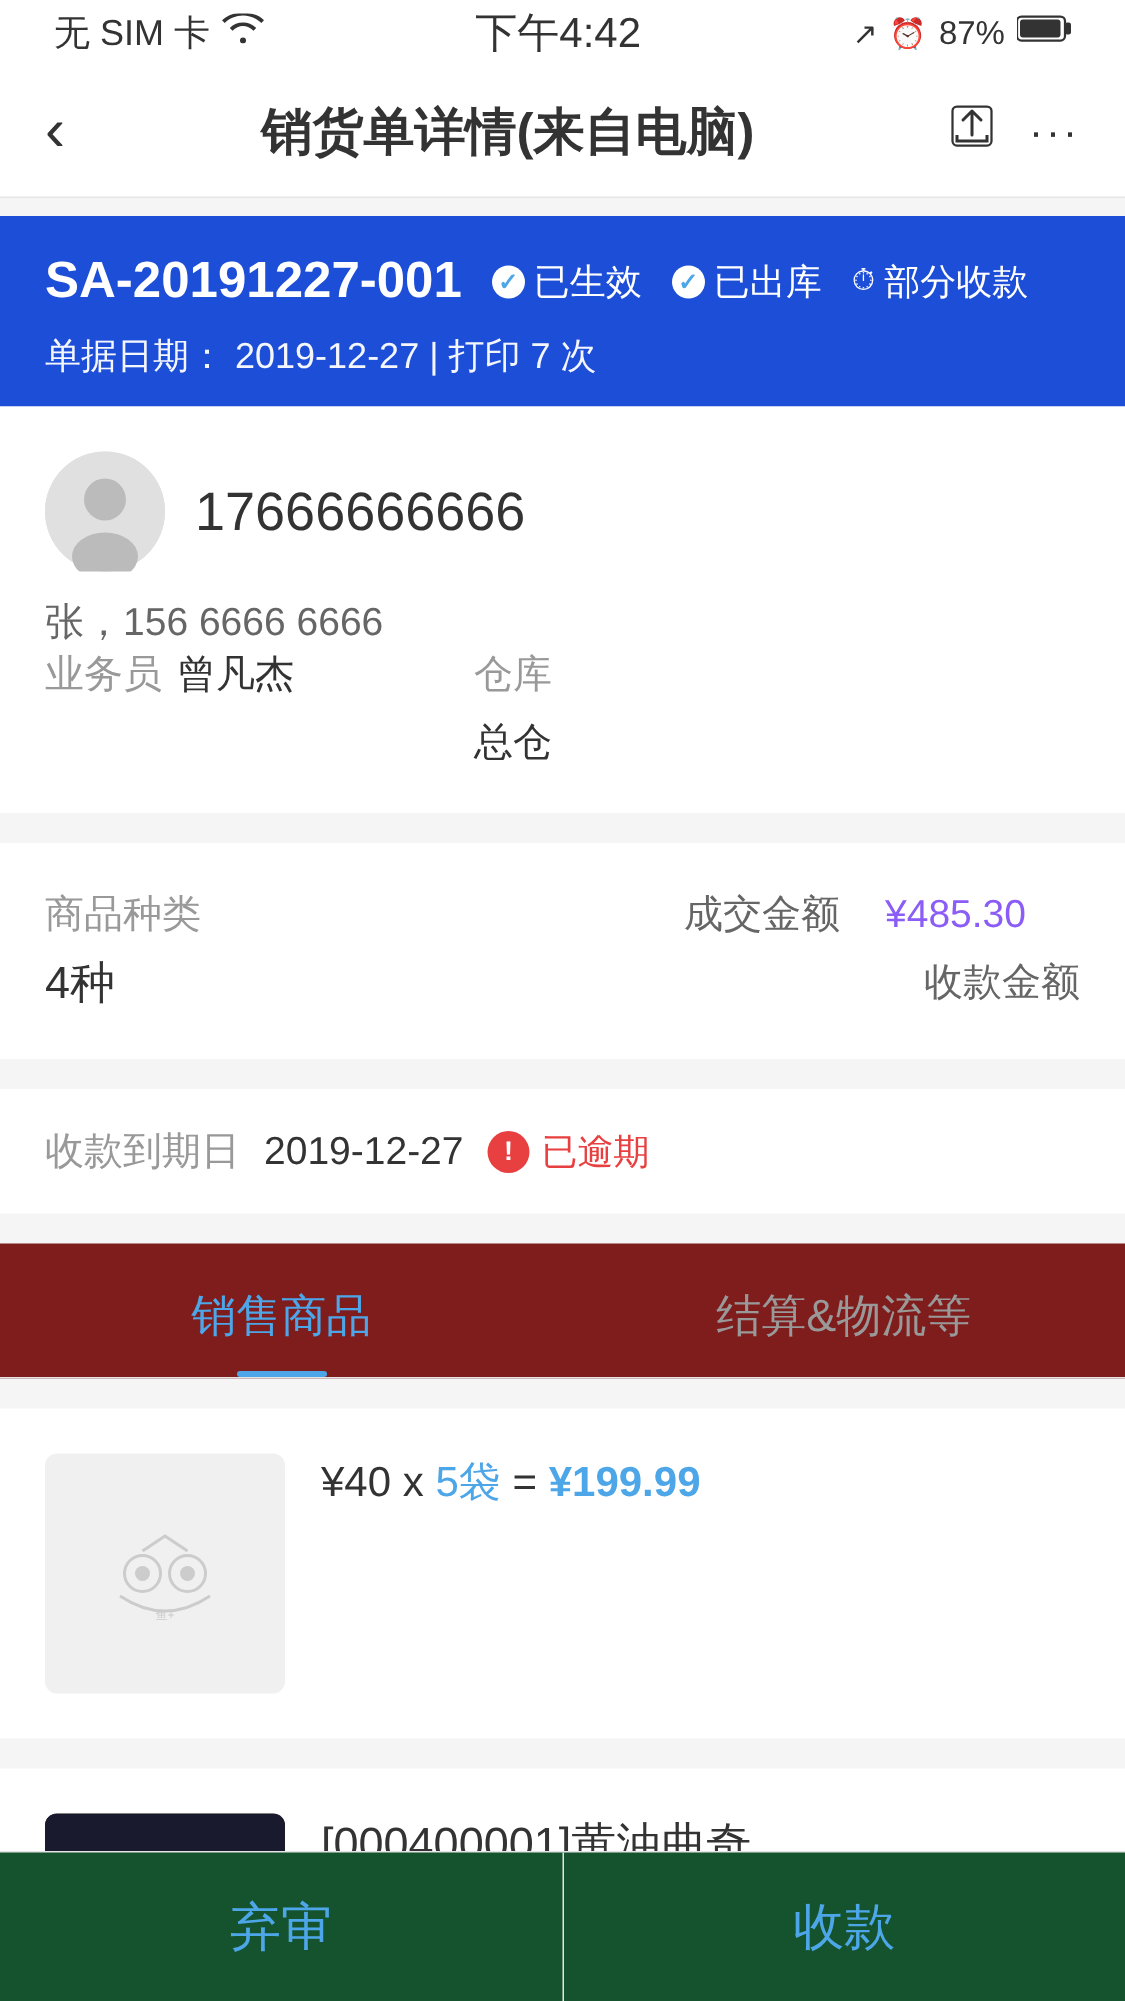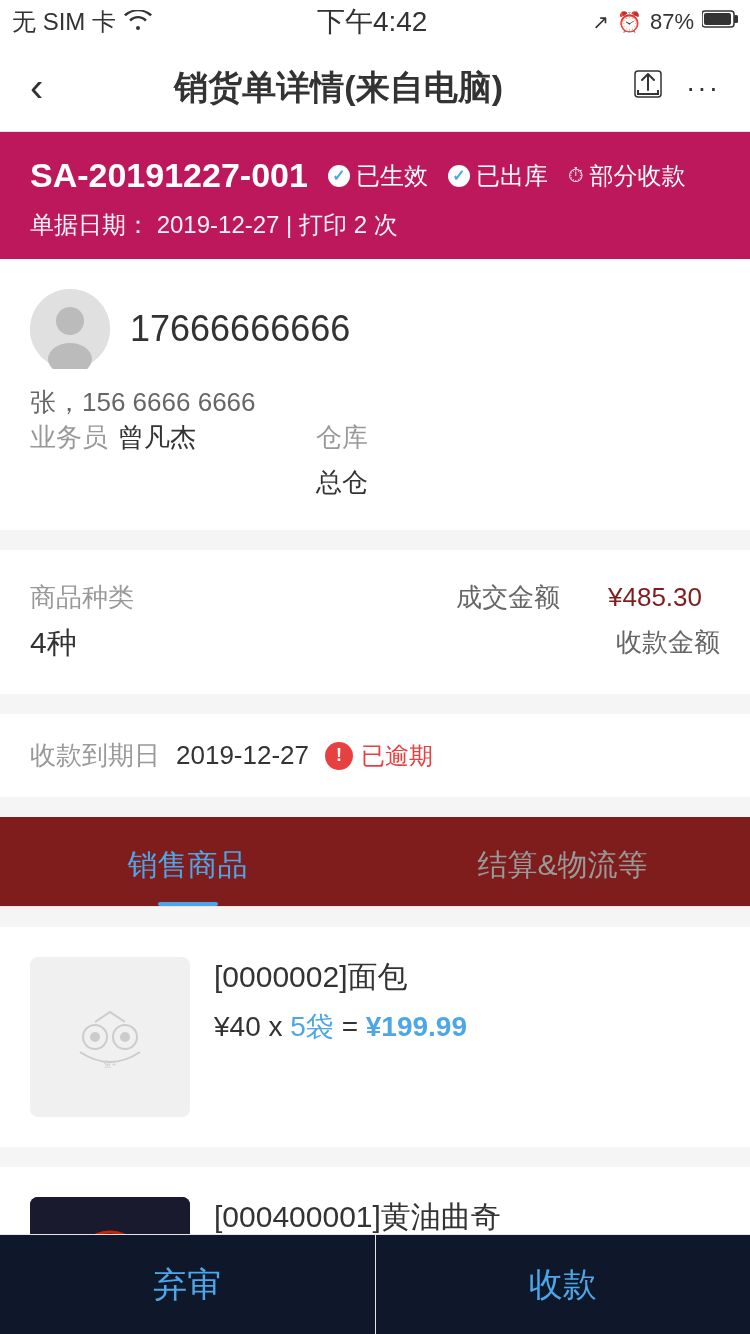--- a/index.html
+++ b/index.html
@@ -13,21 +13,21 @@
       color: #333;
     }
 
     
     .status-bar {
       background: #fff;
       height: 44px;
       display: flex;
       align-items: center;
       justify-content: space-between;
-      padding: 0 12px;
+      padding: 0 36px;
       font-size: 24px;
       color: #333;
       gap: 20px;
     }
     .status-left { display: flex; align-items: center; gap: 8px; }
     .status-center { font-size: 28px; font-weight: 500; }
     .status-right { display: flex; align-items: center; gap: 8px; font-size: 22px; }
 
     
     .nav-bar {
@@ -50,23 +50,24 @@
       gap: 24px;
     }
     .nav-icon {
       font-size: 32px;
       color: #333;
       cursor: pointer;
     }
 
     
     .header-banner {
-      background: #be185d;
+      background: #1d4ed8;
       padding: 24px 30px 18px;
       color: #fff;
+      margin-top: 12px;
     }
     .banner-row1 {
       display: flex;
       align-items: center;
       gap: 20px;
       margin-bottom: 14px;
     }
     .order-id {
       font-size: 34px;
       font-weight: 700;
@@ -152,21 +153,21 @@
     }
     .stats-left { font-size: 26px; color: #666; }
     .stats-right {
       display: flex;
       flex-direction: column;
       gap: 10px;
       text-align: right;
     }
     .stat-row { display: flex; justify-content: flex-end; align-items: center; gap: 30px; font-size: 26px; }
     .stat-label { color: #666; }
-    .stat-value { color: #7f1d1d; min-width: 130px; text-align: center; }
+    .stat-value { color: #8b5cf6; min-width: 130px; text-align: left; }
 
     
     .due-section {
       background: #fff;
       padding: 24px 30px;
       margin-bottom: 20px;
       display: flex;
       align-items: center;
       gap: 16px;
       font-size: 26px;
@@ -272,21 +273,21 @@
     .product-price .qty { color: #4da6e8; }
     .product-price .total { color: #4da6e8; font-weight: 600; }
 
     
     .bottom-bar {
       position: fixed;
       bottom: 0;
       left: 0;
       width: 750px;
       height: 100px;
-      background: #0f172a;
+      background: #14532d;
       border-top: 1px solid #e5e5e5;
       display: flex;
     }
     .bottom-btn {
       flex: 1;
       display: flex;
       align-items: center;
       justify-content: center;
       font-size: 34px;
       cursor: pointer;
@@ -353,21 +354,21 @@
     </span>
     <span class="badge">
       <span class="badge-clock">⏱</span>
       <span>部分收款</span>
     </span>
   </div>
   <div class="banner-row2">
     <span>单据日期：</span>
     <span>2019-12-27</span>
     <span> | </span>
-    <span>打印 2 次</span>
+    <span>打印 7 次</span>
   </div>
 </div>
 
 <div class="customer-section">
   <div class="customer-row">
     <div class="avatar">
       <svg width="80" height="80" viewBox="0 0 80 80">
         <circle cx="40" cy="40" r="40" fill="#e0e0e0"></circle>
         <circle cx="40" cy="32" r="14" fill="#bbb"></circle>
         <ellipse cx="40" cy="70" rx="22" ry="16" fill="#bbb"></ellipse>
@@ -431,21 +432,20 @@
         <circle cx="35" cy="35" r="12" stroke="#ccc" stroke-width="2" fill="none"></circle>
         <circle cx="65" cy="35" r="12" stroke="#ccc" stroke-width="2" fill="none"></circle>
         <circle cx="35" cy="35" r="5" fill="#ccc"></circle>
         <circle cx="65" cy="35" r="5" fill="#ccc"></circle>
         <path d="M35 20 L50 10 L65 20" stroke="#ccc" stroke-width="2" fill="none"></path>
         <path d="M20 50 Q50 70 80 50" stroke="#ccc" stroke-width="2" fill="none"></path>
         <text x="50" y="65" text-anchor="middle" font-size="8" fill="#ccc">鱼+</text>
       </svg>
     </div>
     <div class="product-info">
-      <div class="product-name">[0000002]面包</div>
       <div class="product-price">
         <span>¥40 x </span>
         <span class="qty">5袋</span>
         <span> = </span>
         <span class="total">¥199.99</span>
       </div>
     </div>
   </div>
 
   <div class="product-item">

